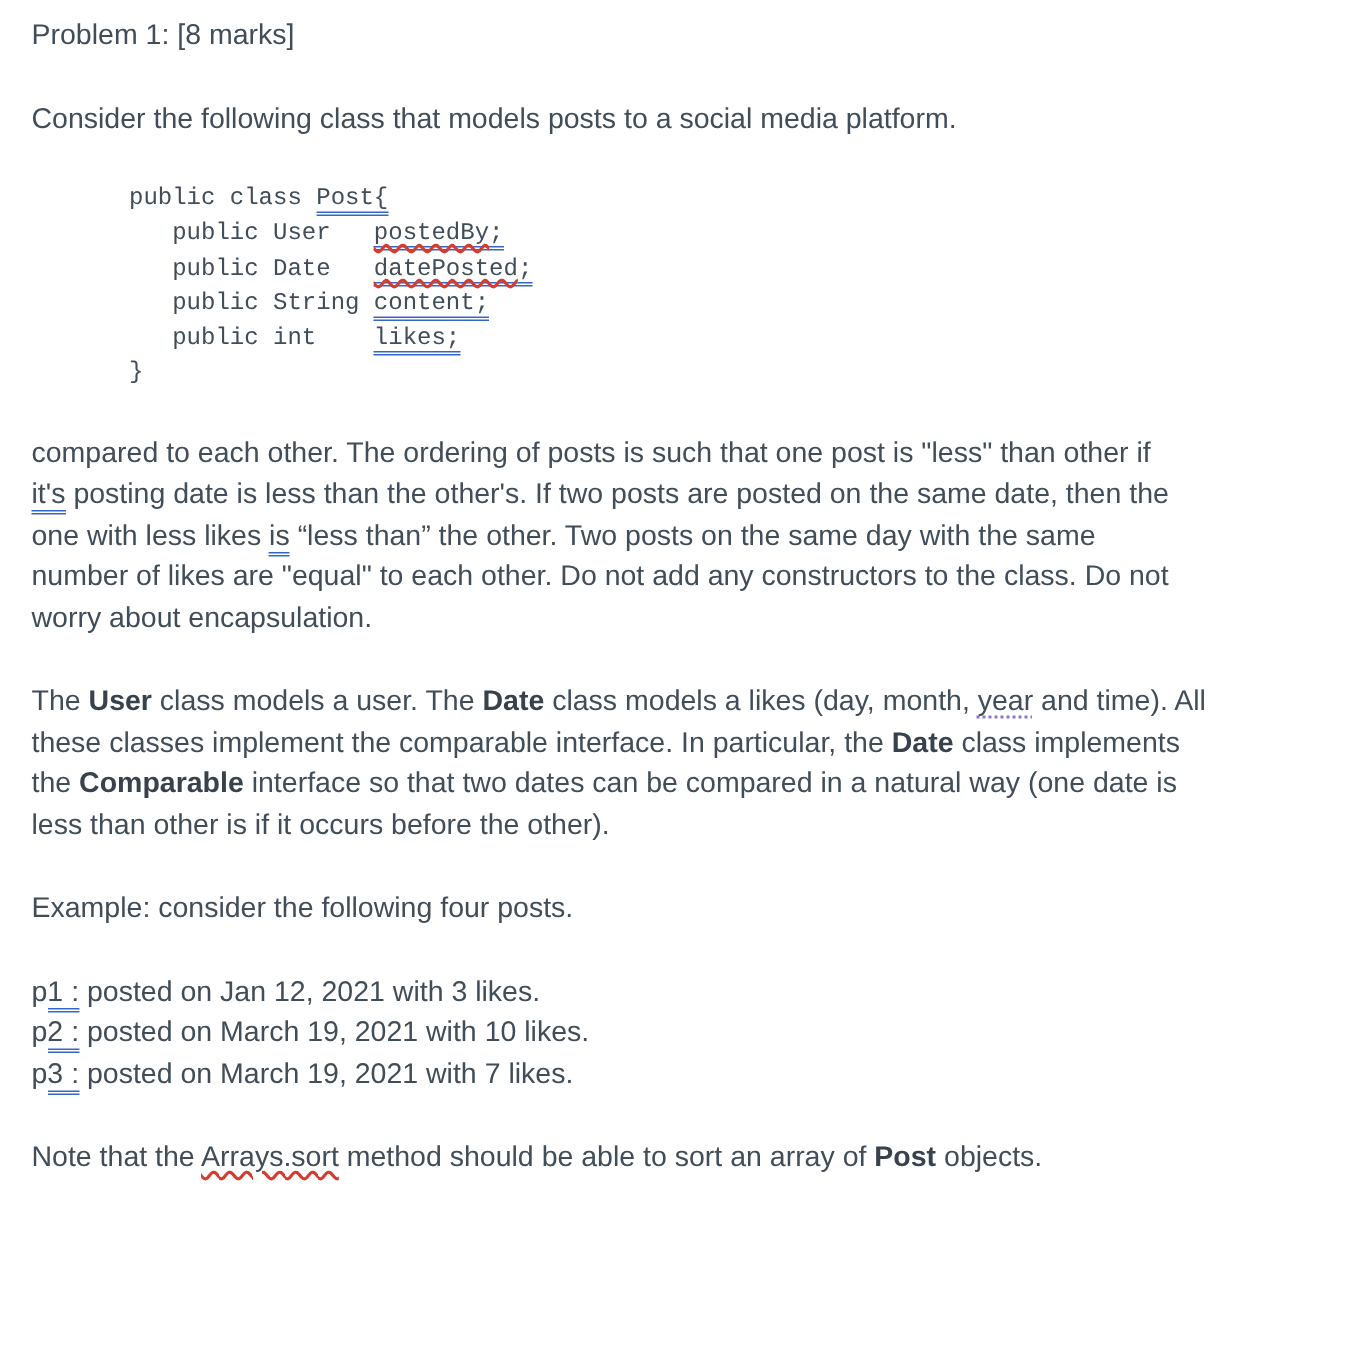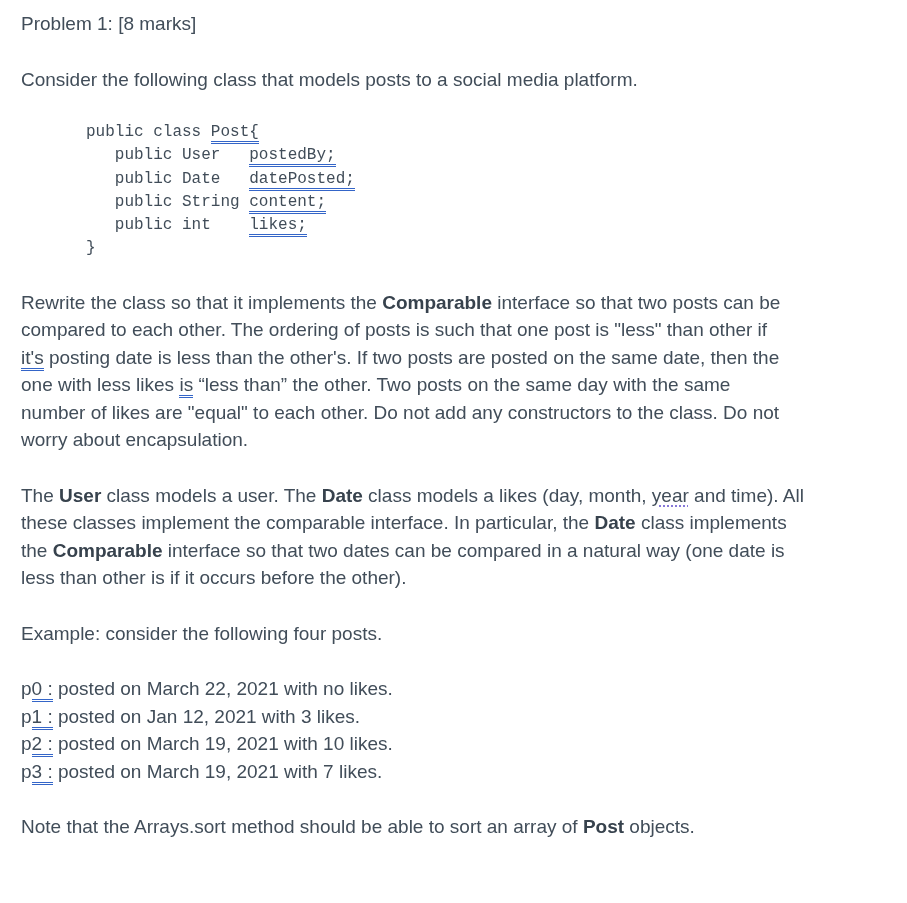--- a/index.html
+++ b/index.html
@@ -13,20 +13,21 @@
   .para { margin-bottom: 28px; font-size: 19px; }
   .para .line { line-height: 27.5px; white-space: pre; }
   .code { margin: 25px 0 28px 65px; }
   .code .line {
     font-family: "Liberation Mono", "DejaVu Sans Mono", monospace;
     font-size: 16px; line-height: 23.3px; white-space: pre;
   }
   .b { font-weight: 700; color: #37424d; }
   .u-gram { border-bottom: 3px double #3465c8; }
   .u-spell {
+    text-decoration: underline;
     text-decoration-style: wavy;
     text-decoration-color: #d43c31;
     text-decoration-thickness: 1.5px;
     text-underline-offset: 3px;
   }
   .u-refine {
     text-decoration: underline;
     text-decoration-style: dotted;
     text-decoration-color: #8678d8;
     text-decoration-thickness: 2px;
@@ -46,38 +47,36 @@
     </div>
   <div class="code">
       <div class="line"><span>public class </span><span class="u-gram">Post{</span></div>
       <div class="line"><span>   public User   </span><span class="u-spell u-gram">postedBy</span><span class="u-gram">;</span></div>
       <div class="line"><span>   public Date   </span><span class="u-spell u-gram">datePosted</span><span class="u-gram">;</span></div>
       <div class="line"><span>   public String </span><span class="u-gram">content;</span></div>
       <div class="line"><span>   public int    </span><span class="u-gram">likes;</span></div>
       <div class="line"><span>}</span></div>
     </div>
   <div class="para">
-      <div class="line"><span>Rewrite the class so that it implements the </span><span class="b">Comparable</span><span> interface so that two posts can be</span></div>
       <div class="line"><span>compared to each other. The ordering of posts is such that one post is "less" than other if</span></div>
       <div class="line"><span class="u-gram">it's</span><span> posting date is less than the other's. If two posts are posted on the same date, then the</span></div>
       <div class="line"><span>one with less likes </span><span class="u-gram">is</span><span> “less than” the other. Two posts on the same day with the same</span></div>
       <div class="line"><span>number of likes are "equal" to each other. Do not add any constructors to the class. Do not</span></div>
       <div class="line"><span>worry about encapsulation.</span></div>
     </div>
   <div class="para">
       <div class="line"><span>The </span><span class="b">User</span><span> class models a user. The </span><span class="b">Date</span><span> class models a likes (day, month, </span><span class="u-refine">year</span><span> and time). All</span></div>
       <div class="line"><span>these classes implement the comparable interface. In particular, the </span><span class="b">Date</span><span> class implements</span></div>
       <div class="line"><span>the </span><span class="b">Comparable</span><span> interface so that two dates can be compared in a natural way (one date is</span></div>
       <div class="line"><span>less than other is if it occurs before the other).</span></div>
     </div>
   <div class="para">
       <div class="line"><span>Example: consider the following four posts.</span></div>
     </div>
   <div class="para">
-      <div class="line"><span>p</span><span class="u-gram">0 :</span><span> posted on March 22, 2021 with no likes.</span></div>
       <div class="line"><span>p</span><span class="u-gram">1 :</span><span> posted on Jan 12, 2021 with 3 likes.</span></div>
       <div class="line"><span>p</span><span class="u-gram">2 :</span><span> posted on March 19, 2021 with 10 likes.</span></div>
       <div class="line"><span>p</span><span class="u-gram">3 :</span><span> posted on March 19, 2021 with 7 likes.</span></div>
     </div>
   <div class="para">
       <div class="line"><span>Note that the </span><span class="u-spell">Arrays.sort</span><span> method should be able to sort an array of </span><span class="b">Post</span><span> objects.</span></div>
     </div>
 </div>
 
 </body></html>

